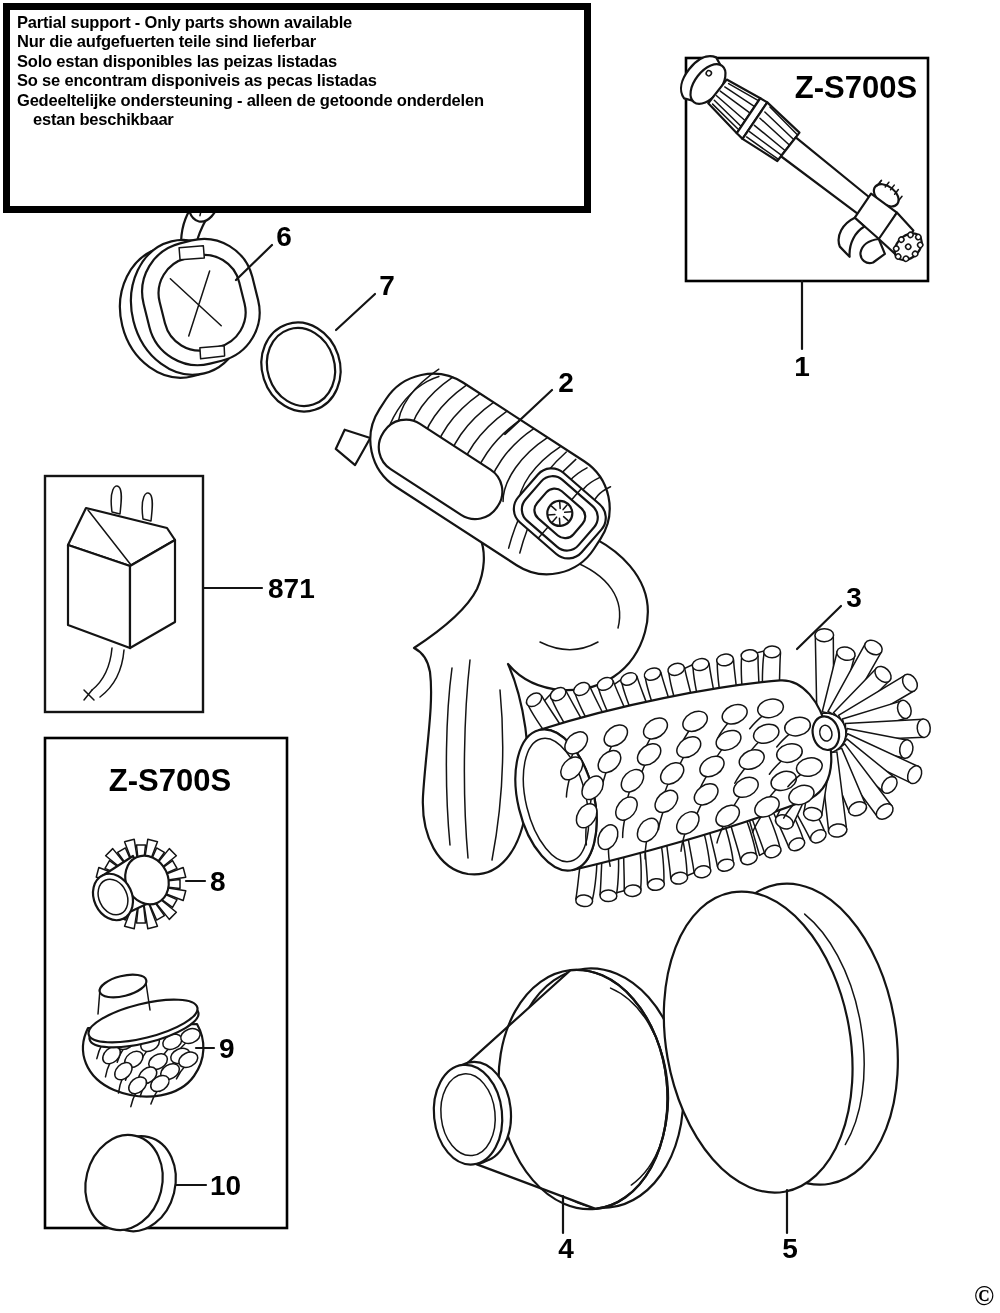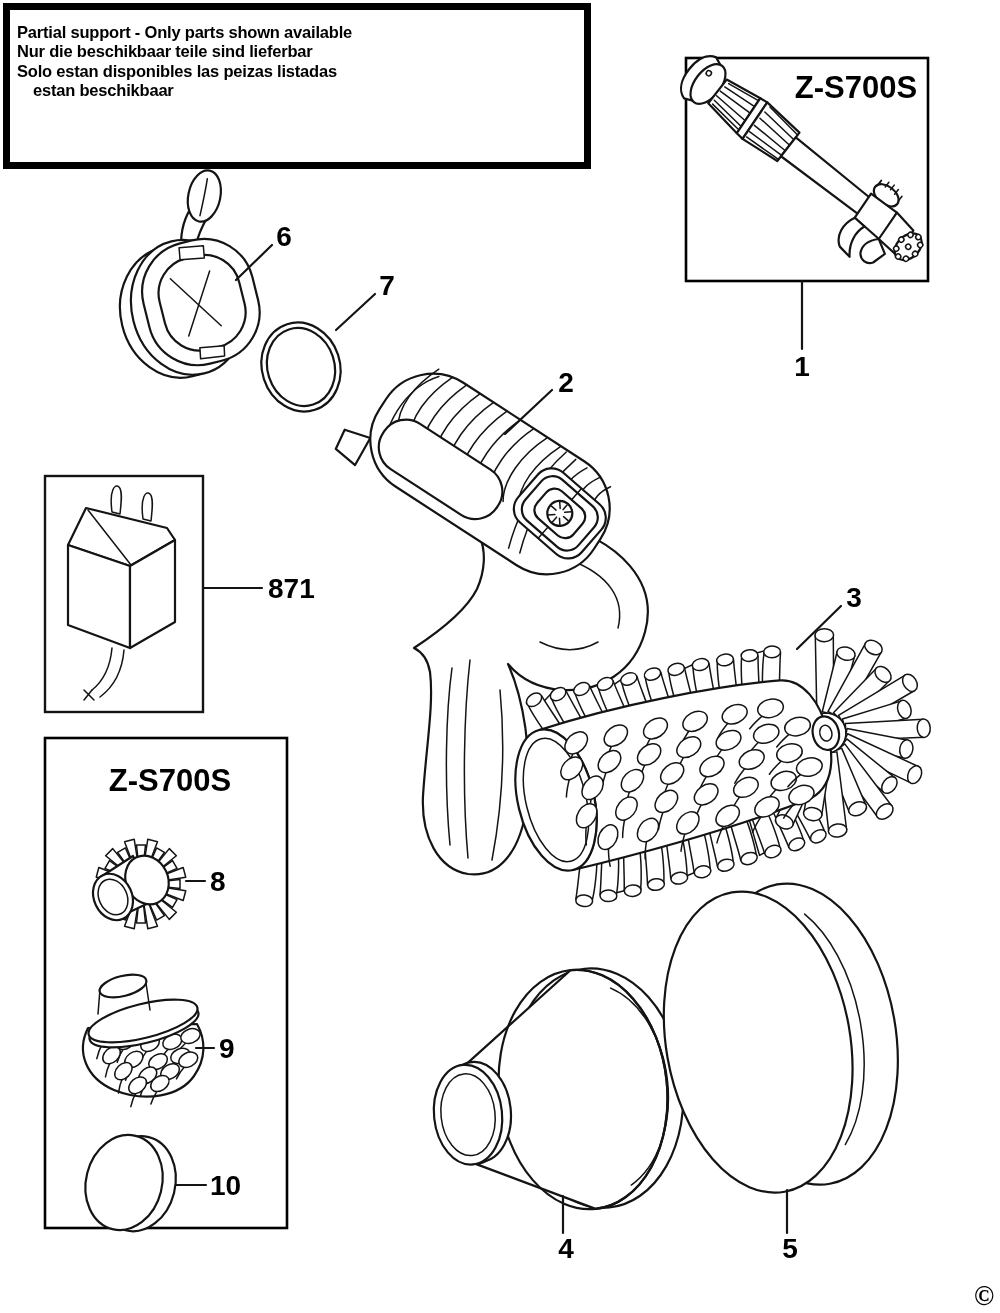--- a/index.html
+++ b/index.html
@@ -1,19 +1,19 @@
 <!DOCTYPE html>
 <html><head>
 <meta charset="utf-8">
 <style>
   html,body{margin:0;padding:0;background:#fff;}
   #stage{position:relative;width:1000px;height:1313px;background:#fff;overflow:hidden;
          font-family:"Liberation Sans",sans-serif;}
-  #warnbox{position:absolute;left:3px;top:3px;width:588px;height:166px;box-sizing:border-box;
-           border:7px solid #000;background:#fff;padding:13px 0 0 7px;}
+  #warnbox{position:absolute;left:3px;top:3px;width:588px;height:210px;box-sizing:border-box;
+           border:7px solid #000;background:#fff;padding:3px 0 0 7px;}
   #warnbox p{margin:0;font-weight:bold;font-size:16.5px;line-height:19.4px;color:#000;
              letter-spacing:-0.2px;white-space:nowrap;}
   #warnbox p.indent{padding-left:16px;}
   svg{position:absolute;left:0;top:0;}
   .ln{fill:none;stroke:#141414;stroke-width:2.2;stroke-linecap:round;stroke-linejoin:round;}
   .fw{fill:#ffffff;stroke:#141414;stroke-width:2.2;stroke-linejoin:round;}
   .th{stroke-width:1.5;}
   .lbl{font-family:"Liberation Sans",sans-serif;font-weight:bold;font-size:28px;fill:#000;}
   .ttl{font-family:"Liberation Sans",sans-serif;font-weight:bold;font-size:31px;fill:#000;}
   .cpy{font-family:"Liberation Serif",serif;font-weight:bold;font-size:27px;fill:#000;}
@@ -353,18 +353,20 @@
       <path class="ln th" d="M 56,-118 A 80 140 0 0 1 56,116"></path>
     </g>
     <path class="ln" d="M 787,1190 L 787,1233"></path>
     <text class="lbl" x="790" y="1258" text-anchor="middle">5</text>
 
     <text class="cpy" x="984" y="1305" text-anchor="middle">©</text>
   </svg>
 
   <div id="warnbox">
     <p>Partial support - Only parts shown available</p>
-    <p>Nur die beschikbaar teile sind lieferbar</p>
+    <p>Nur die aufgefuerten teile sind lieferbar</p>
     <p>Solo estan disponibles las peizas listadas</p>
+    <p>So se encontram disponiveis as pecas listadas</p>
+    <p>Gedeeltelijke ondersteuning - alleen de getoonde onderdelen</p>
     <p class="indent">estan beschikbaar</p>
   </div>
 
 </div>
 
 </body></html>

